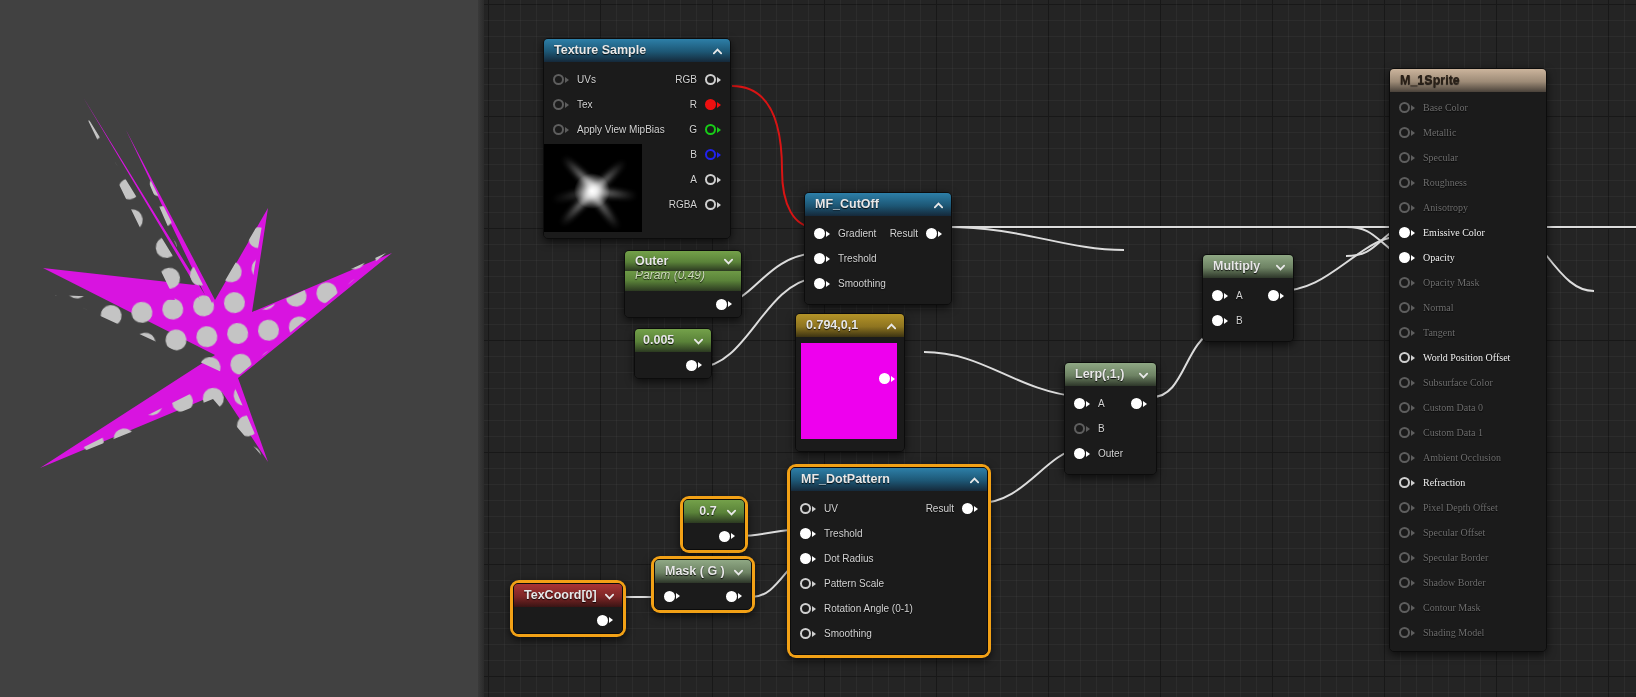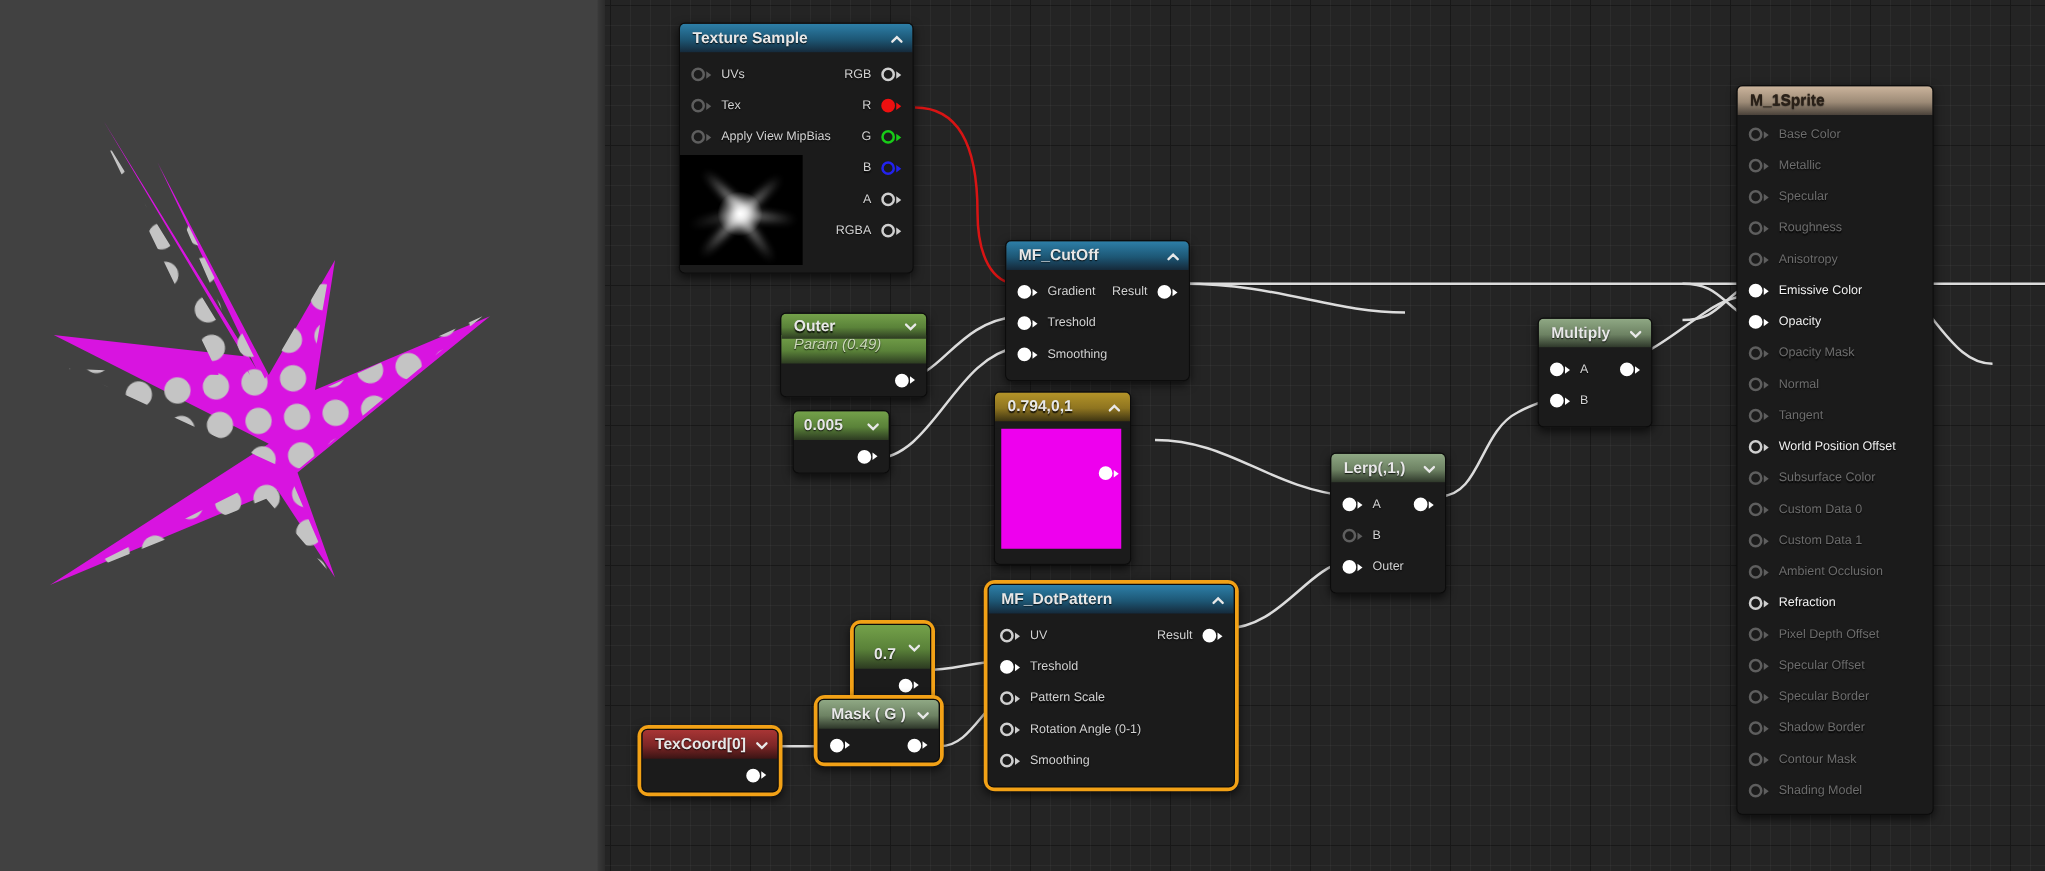--- a/index.html
+++ b/index.html
@@ -220,21 +220,21 @@
 
         <path d="M 128,597 L 178,597"></path>
       </g>
 
       <g fill="none" stroke="#dcdcdc" stroke-width="2">
         <path d="M 862,227 C 885,227 890,236 905,248 C 915,256 920,256 945,256"></path>
         <path d="M 862,256 C 885,256 890,246 905,234 C 915,227 920,231 945,231"></path>
       </g>
     </svg>
 
-    <div class="node" style="left:59px; top:18px; width:188px;">
+    <div class="node" style="left:59px; top:38px; width:188px;">
       <div class="node-inner">
         <div class="node-title title-blue">
           <span>Texture Sample</span>
           <svg class="title-chevron" viewBox="0 0 12 12">
             <path d="M2 8 L6 4 L10 8" stroke="#e8e8e8" stroke-width="2" fill="none" stroke-linecap="round"></path>
           </svg>
         </div>
         <div class="node-body" style="position:relative; padding-bottom:6px;">
           <div class="pin-row">
             <span class="pin dim pin-left">
@@ -451,21 +451,21 @@
             <span class="pin-label">Outer</span>
           </div>
           <span class="pin filled" style="position:absolute; right:9px; top:12px;">
               <i></i>
               <b></b>
             </span>
         </div>
       </div>
     </div>
 
-    <div class="node" style="left:718px; top:254px; width:92px;margin-left:28px;">
+    <div class="node" style="left:718px; top:254px; width:92px;">
       <div class="node-inner">
         <div class="node-title title-graygreen" style="padding-right:22px;">
           <span>Multiply</span>
           <svg class="title-chevron" viewBox="0 0 12 12">
             <path d="M2 4 L6 8 L10 4" stroke="#e8e8e8" stroke-width="2" fill="none" stroke-linecap="round"></path>
           </svg>
         </div>
         <div class="node-body" style="position:relative;">
           <div class="pin-row">
             <span class="pin filled pin-left">
@@ -504,20 +504,27 @@
                 <b></b>
               </span>
             <span class="pin-label">UV</span>
           </div>
           <div class="pin-row">
             <span class="pin filled pin-left">
                 <i></i>
                 <b></b>
               </span>
             <span class="pin-label">Treshold</span>
+          </div>
+          <div class="pin-row">
+            <span class="pin filled pin-left">
+                <i></i>
+                <b></b>
+              </span>
+            <span class="pin-label">Dot Radius</span>
           </div>
           <div class="pin-row">
             <span class="pin pin-left">
                 <i></i>
                 <b></b>
               </span>
             <span class="pin-label">Pattern Scale</span>
           </div>
           <div class="pin-row">
             <span class="pin pin-left">
@@ -539,21 +546,21 @@
                 <i></i>
                 <b></b>
               </span>
           </div>
         </div>
       </div>
     </div>
 
     <div class="node selected" style="left:196px; top:496px; width:68px;">
       <div class="node-inner">
-        <div class="node-title title-green" style="text-align:center; padding:12px 20px 0 8px;">
+        <div class="node-title title-green" style="text-align:center; padding:0 20px 0 8px;">
           <span>0.7</span>
           <svg class="title-chevron" viewBox="0 0 12 12">
             <path d="M2 4 L6 8 L10 4" stroke="#e8e8e8" stroke-width="2" fill="none" stroke-linecap="round"></path>
           </svg>
         </div>
         <div class="value-body">
           <span class="pin filled">
               <i></i>
               <b></b>
             </span>
@@ -597,21 +604,21 @@
             </span>
         </div>
       </div>
     </div>
 
     <div class="node" style="left:905px; top:68px; width:158px;">
       <div class="node-inner">
         <div class="node-title title-tan">
           <span>M_1Sprite</span>
         </div>
-        <div class="node-body" style="padding:3px 0 6px 0;" id="mat-pins">
+        <div class="node-body" style="padding:3px 0 6px 0;font-family:Liberation Serif, serif;" id="mat-pins">
             <div class="pin-row" style="height: 25px;">
               <span class="pin pin-left dim">
                 <i></i>
                 <b></b>
               </span>
               <span class="pin-label dim">Base Color</span>
             </div>
             <div class="pin-row" style="height: 25px;">
               <span class="pin pin-left dim">
                 <i></i>

